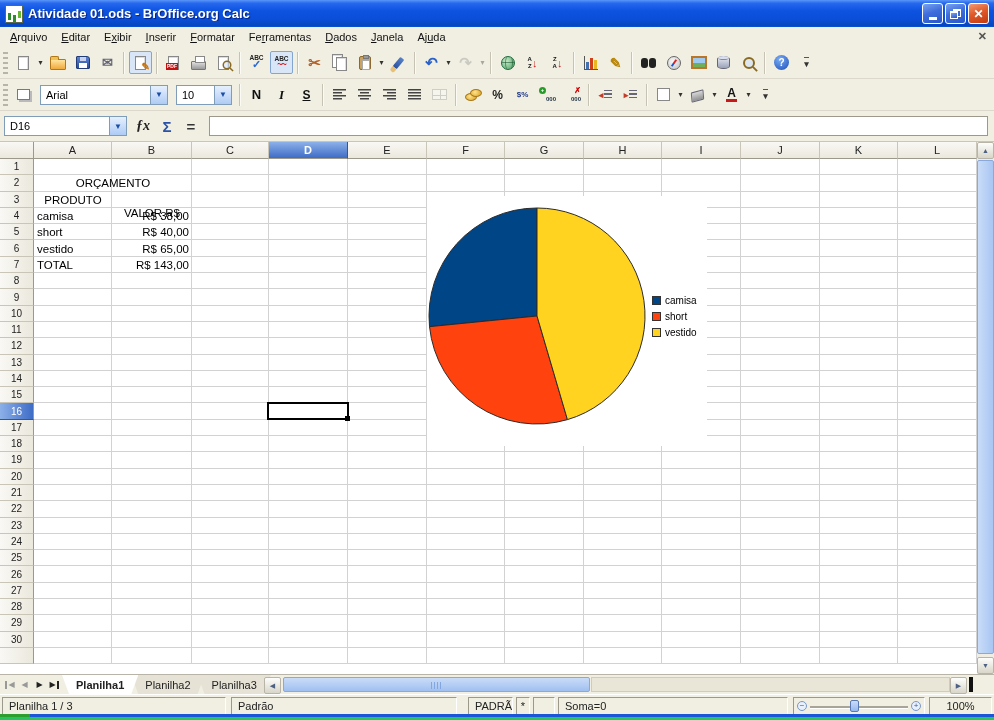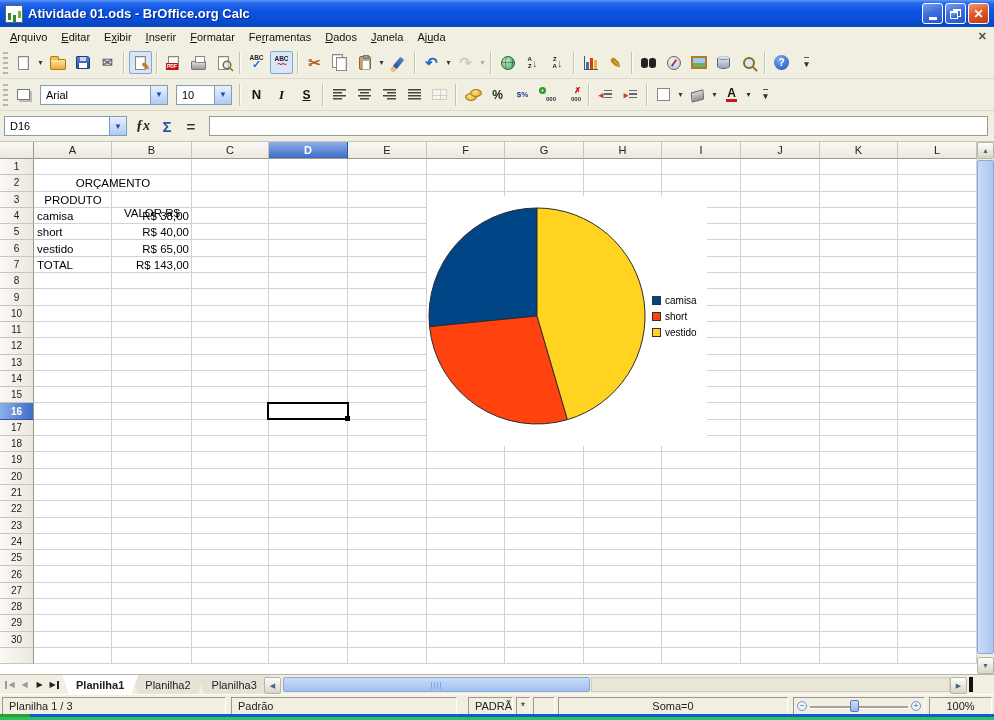--- a/index.html
+++ b/index.html
@@ -119,21 +119,21 @@
   #inputline{flex:1;height:20px;margin:0 6px 0 6px;background:#fff;border:1px solid #9C998C;box-sizing:border-box;padding:0 3px;line-height:18px;}
   
   #sheet{position:absolute;top:142px;left:0;width:994px;height:532px;background:#fff;overflow:hidden;}
   #colheaders{position:absolute;top:0;left:0;height:17px;display:flex;}
   .corner{width:34px;height:17px;background:linear-gradient(#F9F8F4,#EBE8DD);border-right:1px solid #9C998C;border-bottom:1px solid #9C998C;box-sizing:border-box;}
   .ch{height:17px;background:linear-gradient(#F9F8F4,#EBE8DD);border-right:1px solid #C9C6B8;border-bottom:1px solid #9C998C;box-sizing:border-box;display:flex;align-items:center;justify-content:center;color:#222;}
   .ch.sel{background:linear-gradient(#8CB0E8,#3E6CC6);color:#fff;font-weight:bold;border-right-color:#2E54A8;}
   #rows{position:absolute;top:17px;left:0;width:994px;height:515px;overflow:hidden;}
   .row{display:flex;height:16.3px;box-sizing:border-box;}
   .rh{width:34px;background:linear-gradient(90deg,#F9F8F4,#EBE8DD);border-right:1px solid #9C998C;border-bottom:1px solid #C9C6B8;box-sizing:border-box;display:flex;align-items:center;justify-content:center;color:#222;font-size:10px;}
-  .rh.sel{background:linear-gradient(90deg,#8CB0E8,#3E6CC6);color:#fff;font-weight:bold;border-bottom-color:#2E54A8;}
+  .rh.sel{background:linear-gradient(90deg,#8CB0E8,#3E6CC6);color:#fff;font-weight:normal;border-bottom-color:#2E54A8;}
   .cell{border-right:1px solid #D2D2D2;border-bottom:1px solid #D2D2D2;box-sizing:border-box;}
   .celltext{position:absolute;height:16px;display:flex;align-items:center;padding:0 3px;box-sizing:border-box;color:#000;font-size:11.5px;white-space:nowrap;}
   #cursor{position:absolute;border:2px solid #000;box-sizing:border-box;}
   #fillhandle{position:absolute;right:-3px;bottom:-3px;width:5px;height:5px;background:#000;}
   #chartbox{position:absolute;background:#fff;}
   .legend{position:absolute;}
   .legitem{display:flex;align-items:center;height:16px;font-size:10px;color:#000;}
   .legswatch{width:7px;height:7px;border:1px solid #333;margin-right:4px;flex:0 0 auto;}
   #textbox{position:absolute;background:#fff;color:#222;padding:3px 0 0 2px;box-sizing:border-box;font-size:11px;}
   
@@ -1153,21 +1153,21 @@
     <span class="sbtn" id="hscroll-right" style="position:absolute">▶</span>
     <span id="hsplit"></span>
   </div>
 
   <div id="statusbar">
     <span class="sfield" style="left:2px;width:224px">Planilha 1 / 3</span>
     <span class="sfield" style="left:231px;width:226px">Padrão</span>
     <span class="sfield" style="left:468px;width:45px">PADRÃO</span>
     <span class="sfield" style="left:516px;width:14px;text-align:center;padding:2px 0">*</span>
     <span class="sfield" style="left:533px;width:22px"></span>
-    <span class="sfield" style="left:558px;width:230px;text-align:center">Soma=0</span>
+    <span class="sfield" style="left:558px;width:230px;text-align:left">Soma=0</span>
     <span id="zoomslider">
       <span class="zbtn" style="left:3px">−</span>
       <span id="ztrack"></span>
       <span id="zknob"></span>
       <span class="zbtn" style="right:3px">+</span>
     </span>
     <span class="sfield" style="left:929px;width:63px;text-align:center">100%</span>
     <span id="taskbarstrip"></span>
   </div>
 

